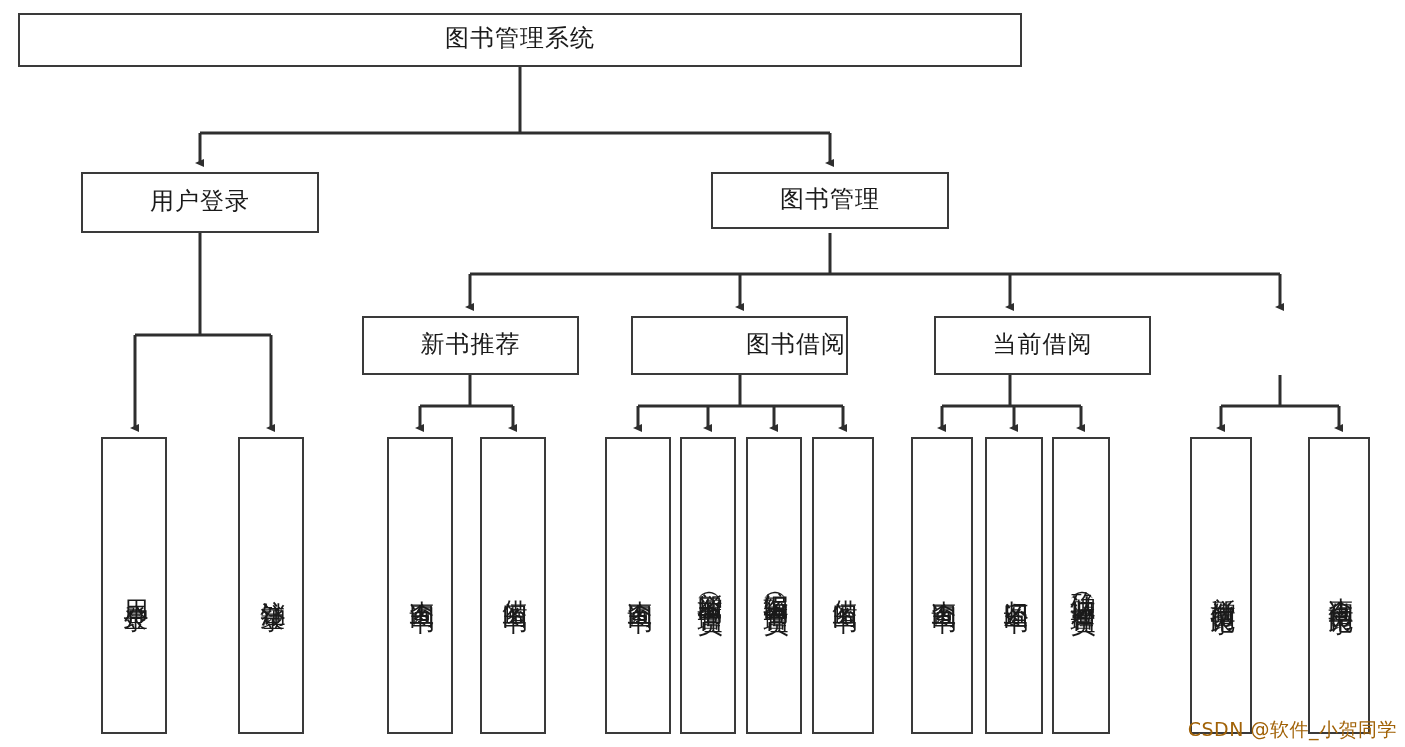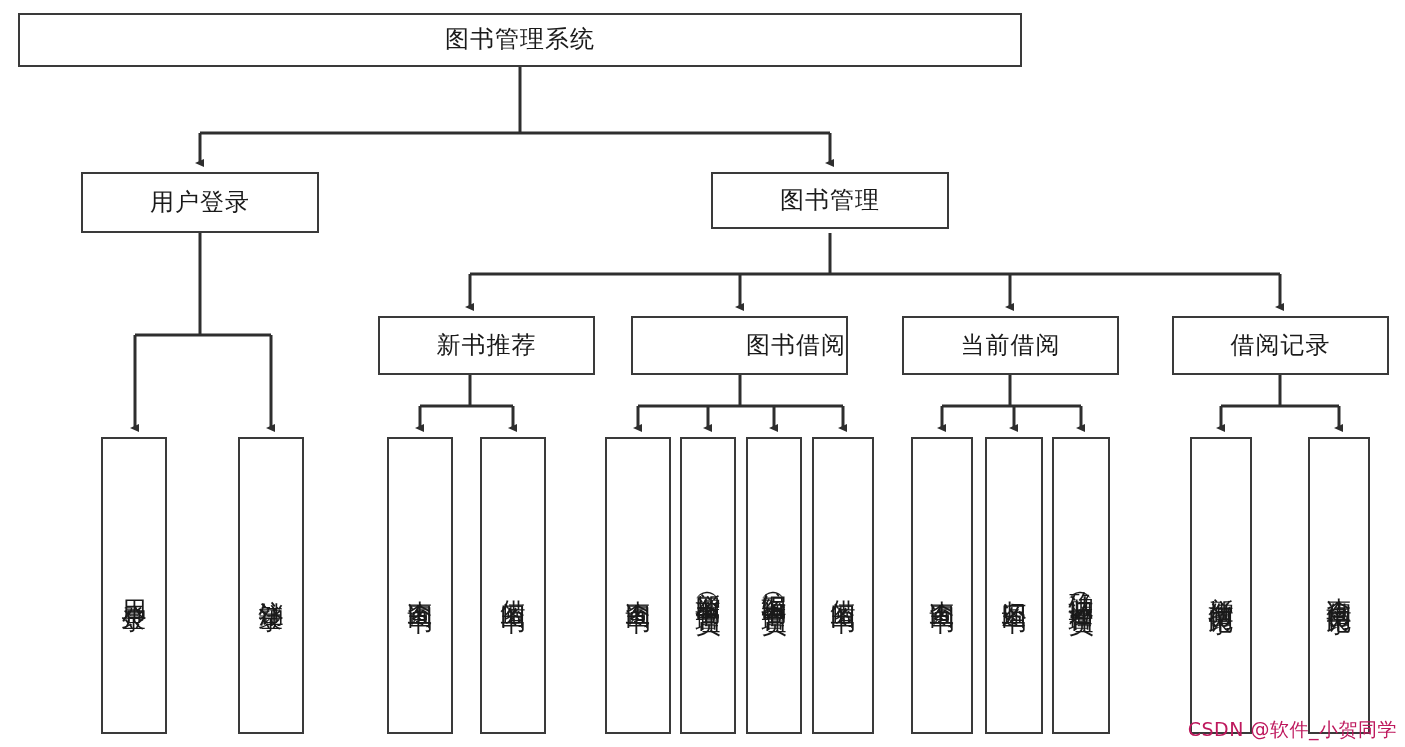--- a/index.html
+++ b/index.html
@@ -36,37 +36,38 @@
     justify-content: center;
     z-index: 2;
   }
   .node .label {
     font-size: 24px;
     line-height: 1.08;
     color: #1a1a1a;
     letter-spacing: 1px;
     text-align: center;
     white-space: pre;
+    font-family: Liberation Mono, monospace;
   }
   .node.vertical .label {
     writing-mode: vertical-rl;
     text-orientation: upright;
     letter-spacing: 3px;
     font-size: 25px;
   }
   .node.vertical {
     align-items: center;
     justify-content: center;
   }
   .watermark {
     position: absolute;
     right: 8px;
     bottom: 4px;
     font-size: 19px;
-    color: #be185d;
+    color: #a16207;
     z-index: 5;
     white-space: nowrap;
     letter-spacing: 0.5px;
   }
 </style>
 </head>
 <body>
 
 <div id="canvas">
 
@@ -124,31 +125,28 @@
     <span class="label">图书管理系统</span>
   </div>
 
   <div class="node" id="node-l2-0" style="left: 81px; top: 172px; width: 238px; height: 61px;">
     <span class="label">用户登录</span>
   </div>
   <div class="node" id="node-l2-1" style="left: 711px; top: 172px; width: 238px; height: 57px;">
     <span class="label">图书管理</span>
   </div>
 
-  <div class="node" id="node-l3-0" style="left: 362px; top: 316px; width: 217px; height: 59px; margin-left: 16px;">
+  <div class="node" id="node-l3-0" style="left: 362px; top: 316px; width: 217px; height: 59px;">
     <span class="label">新书推荐</span>
   </div>
   <div class="node" id="node-l3-1" style="left: 631px; top: 316px; width: 217px; height: 59px; justify-content: flex-end;">
     <span class="label">图书借阅</span>
   </div>
-  <div class="node" id="node-l3-2" style="left: 902px; top: 316px; width: 217px; height: 59px; align-items: center;">
+  <div class="node" id="node-l3-2" style="left: 934px; top: 316px; width: 217px; height: 59px; align-items: center;">
     <span class="label">当前借阅</span>
-  </div>
-  <div class="node" id="node-l3-3" style="left: 1172px; top: 316px; width: 217px; height: 59px;">
-    <span class="label">借阅记录</span>
   </div>
 
   <div class="node vertical" id="node-leaf-0" style="left: 101px; top: 437px; width: 66px; height: 297px;">
     <span class="label">用户登录</span>
   </div>
   <div class="node vertical" id="node-leaf-1" style="left: 238px; top: 437px; width: 66px; height: 297px;">
     <span class="label">注销登录</span>
   </div>
   <div class="node vertical" id="node-leaf-2" style="left: 387px; top: 437px; width: 66px; height: 297px;">
     <span class="label">查询图书</span>

